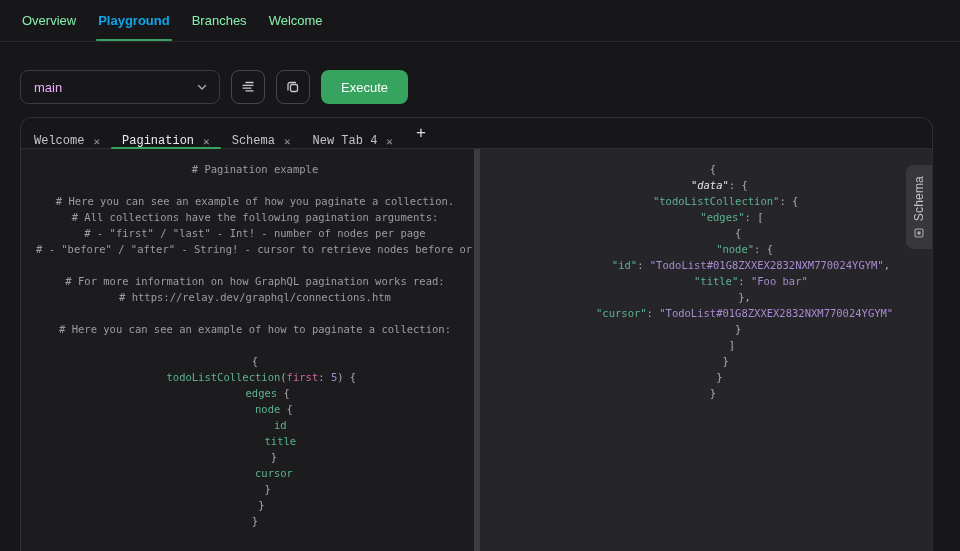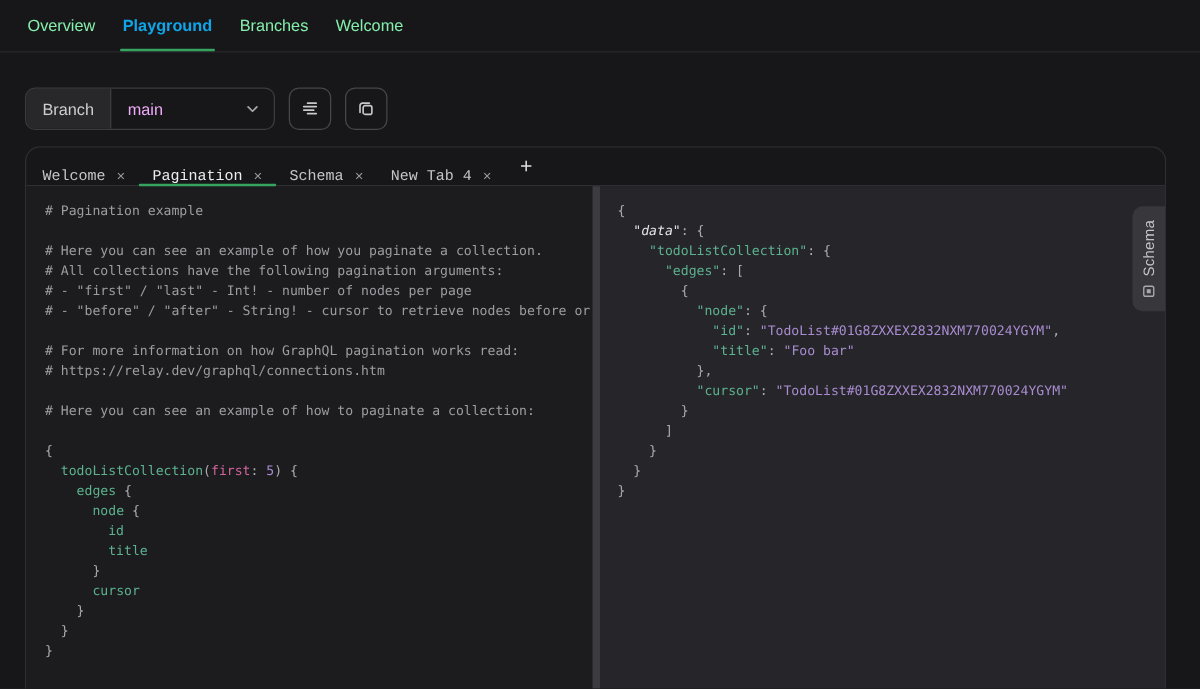--- a/index.html
+++ b/index.html
@@ -81,21 +81,21 @@
     content:"";position:absolute;left:0;right:0;bottom:-1px;height:2px;
     background:var(--accent);border-radius:2px;
   }
   .tab-close{font-size:11px;color:#9b9ba1;line-height:1;}
   .tab-add{
     display:flex;align-items:center;padding:0 12px;font-size:17px;color:#dcdcdf;
     cursor:pointer;
   }
 
   
-  .split{flex:1;display:flex;min-height:0;}
+  .split{flex:1;display:flex;min-height:0;text-align:center;}
   .pane-left{
     width:453px;flex:0 0 453px;background:var(--editor-bg);
     overflow:hidden;padding:12px 0 0 15px;
   }
   .divider{flex:0 0 6px;background:#3b3b40;cursor:col-resize;}
   .pane-right{
     flex:1;background:var(--result-bg);overflow:hidden;
     padding:12px 0 0 14px;position:relative;
   }
 
@@ -131,21 +131,20 @@
   <nav class="topnav" style="border:none;padding-left:0;height:auto;display:flex;gap:18px;">
       <div class="nav-item">Overview</div>
       <div class="nav-item active">Playground</div>
       <div class="nav-item">Branches</div>
       <div class="nav-item">Welcome</div>
     </nav>
 </header>
 
 <div class="toolbar">
   <div class="branch-select">
-    <span class="branch-label">Branch</span>
     <span class="branch-value">main</span>
     <span class="branch-chevron">
       <svg width="12" height="12" viewBox="0 0 12 12" fill="none">
         <path d="M2.5 4.5 L6 8 L9.5 4.5" stroke="currentColor" stroke-width="1.4" stroke-linecap="round" stroke-linejoin="round"></path>
       </svg>
     </span>
   </div>
 
   <button class="icon-btn">
     <span style="display:flex;">
@@ -157,20 +156,21 @@
 
   <button class="icon-btn">
     <span style="display:flex;">
       <svg width="16" height="16" viewBox="0 0 16 16" fill="none">
         <rect x="5.5" y="5.5" width="7" height="7" rx="1.6" stroke="currentColor" stroke-width="1.3"></rect>
         <path d="M10.5 3.5 H5 a2 2 0 0 0 -2 2 V11" stroke="currentColor" stroke-width="1.3" stroke-linecap="round"></path>
       </svg>
     </span>
   </button>
 
+  <button class="execute-btn">Execute</button>
 </div>
 
 <div class="workspace">
   <div class="tabbar">
       <div class="tab">
         <span>Welcome</span>
         <span class="tab-close">✕</span>
       </div>
       <div class="tab active">
         <span>Pagination</span>

